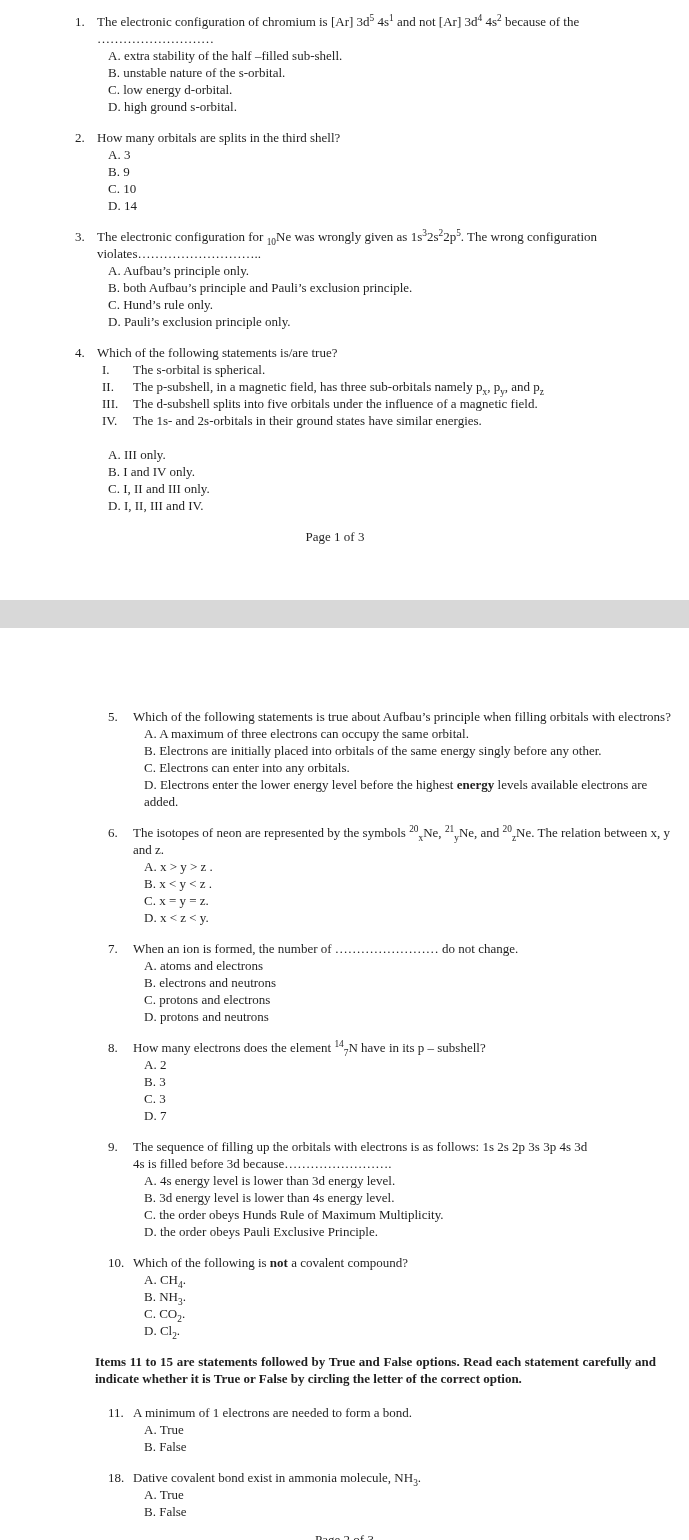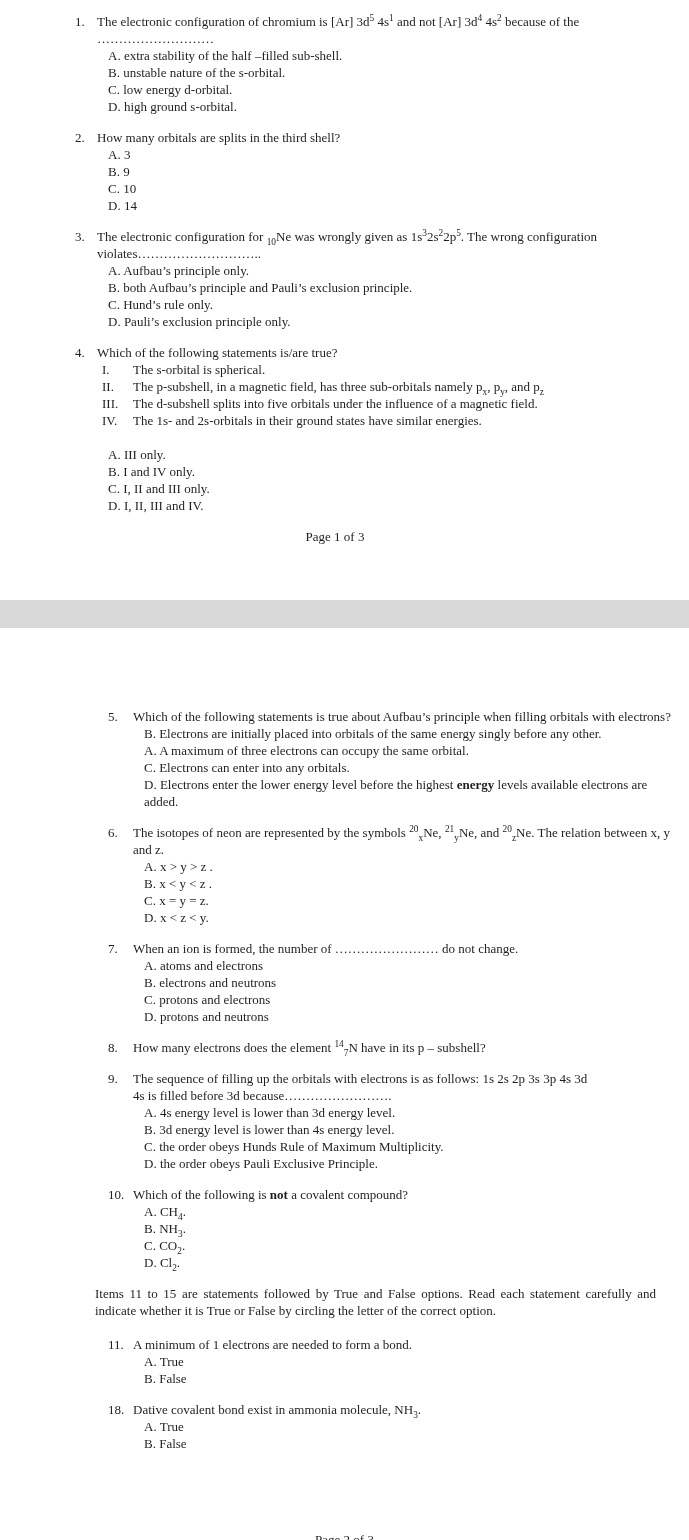--- a/index.html
+++ b/index.html
@@ -22,21 +22,21 @@
   .q-num  { flex:none; width:22px; }
   .page-2 .q-num { width:25px; }
   .q-body { flex:1; }
   .q-stem { white-space:pre-line; }
   .q-options { margin-left:11px; }
   .q-options.gap { margin-top:17px; }
   .q-statements { margin-left:5px; }
   .statement { display:flex; }
   .st-num { flex:none; min-width:31px; }
 
-  .instruction { font-weight:normal; text-align:justify; margin:2px 16px 17px 0; }
+  .instruction { font-weight:bold; text-align:justify; margin:2px 16px 17px 0; }
 
   .footer { text-align:center; padding-right:56px; }
   .page2-footer { position:absolute; top:1531px; left:0; width:689px; text-align:center; font-size:13px; line-height:17px; }
 
   sub, sup { font-size:0.72em; line-height:0; }
 </style>
 </head>
 <body>
 
 <div class="sheet">
@@ -116,22 +116,22 @@
 
   <div class="separator" style="background: rgb(216, 216, 216);"></div>
 
   <div class="page page-2">
     <div>
         <div class="question">
           <div class="q-num">5.</div>
           <div class="q-body">
             <div class="q-stem">Which of the following statements is true about Aufbau’s principle when filling orbitals with electrons?</div>
             <div class="q-options">
+              <div class="option">A. A maximum of three electrons can occupy the same orbital.</div>
               <div class="option">B. Electrons are initially placed into orbitals of the same energy singly before any other.</div>
-              <div class="option">A. A maximum of three electrons can occupy the same orbital.</div>
               <div class="option">C. Electrons can enter into any orbitals.</div>
               <div class="option">D. Electrons enter the lower energy level before the highest <b>energy</b> levels available electrons are added.</div>
             </div>
           </div>
         </div>
         <div class="question">
           <div class="q-num">6.</div>
           <div class="q-body">
             <div class="q-stem">The isotopes of neon are represented by the symbols <sup>20</sup><sub>x</sub>Ne, <sup>21</sup><sub>y</sub>Ne, and <sup>20</sup><sub>z</sub>Ne. The relation between x, y and z.</div>
             <div class="q-options">
@@ -151,20 +151,26 @@
               <div class="option">B. electrons and neutrons</div>
               <div class="option">C. protons and electrons</div>
               <div class="option">D. protons and neutrons</div>
             </div>
           </div>
         </div>
         <div class="question">
           <div class="q-num">8.</div>
           <div class="q-body">
             <div class="q-stem">How many electrons does the element <sup>14</sup><sub>7</sub>N have in its p – subshell?</div>
+            <div class="q-options">
+              <div class="option">A. 2</div>
+              <div class="option">B. 3</div>
+              <div class="option">C. 3</div>
+              <div class="option">D. 7</div>
+            </div>
           </div>
         </div>
         <div class="question">
           <div class="q-num">9.</div>
           <div class="q-body">
             <div class="q-stem">The sequence of filling up the orbitals with electrons is as follows: 1s 2s 2p 3s 3p 4s 3d
 4s is filled before 3d because…………………….</div>
             <div class="q-options">
               <div class="option">A. 4s energy level is lower than 3d energy level.</div>
               <div class="option">B. 3d energy level is lower than 4s energy level.</div>

